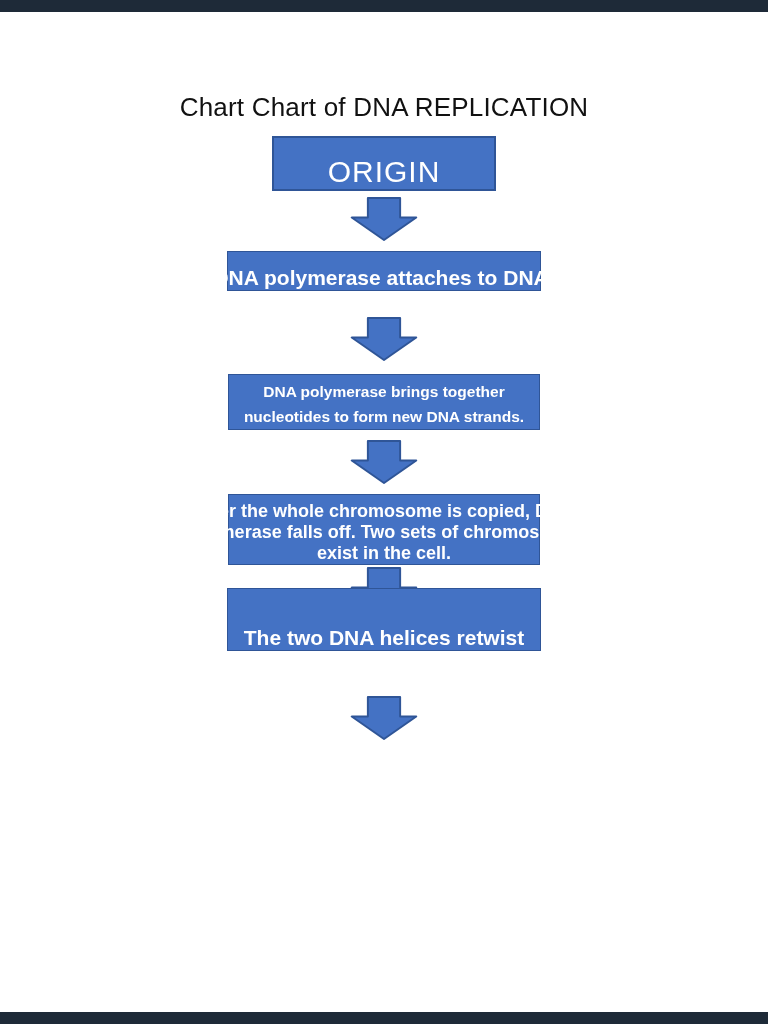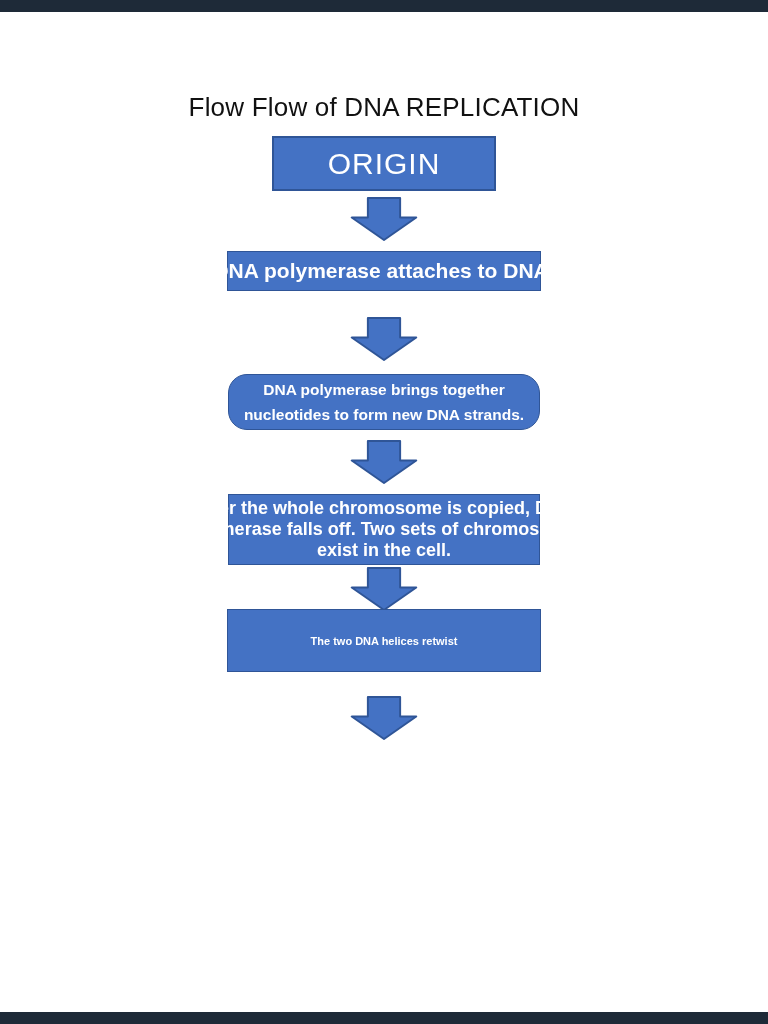--- a/index.html
+++ b/index.html
@@ -42,46 +42,46 @@
   }
 
   .node {
     position: absolute;
     left: 50%;
     transform: translateX(-50%);
     background: #4472C4;
     border: 1.5px solid #2F5597;
     box-sizing: border-box;
     display: flex;
-    align-items: center;
+    align-items: flex-end;
     justify-content: center;
     text-align: center;
     color: #ffffff;
     white-space: pre;
   }
   .node-origin {
     top: 136px; width: 224px; height: 55px;
     font-size: 30px; font-weight: 400; letter-spacing: 1px;
     border-width: 2px;
   }
   .node-step1 {
     top: 251px; width: 314px; height: 40px;
     font-size: 21px; font-weight: 600;
   }
   .node-step2 {
     top: 374px; width: 312px; height: 56px;
-    font-size: 15.5px; font-weight: 600; line-height: 25px; border-radius: 19px;
+    font-size: 15.5px; font-weight: 600; line-height: 25px;
   }
   .node-step3 {
     top: 494px; width: 312px; height: 71px;
     font-size: 18px; font-weight: 600; line-height: 21px;
   }
   .node-step4 {
-    top: 609px; width: 314px; height: 63px;
-    font-size: 11px; font-weight: 700;
+    top: 588px; width: 314px; height: 63px;
+    font-size: 21px; font-weight: 700;
   }
   .node-step5 {
     top: 755px; width: 312px; height: 64px;
     font-size: 15.5px; font-weight: 700; line-height: 27px;
   }
 
   .arrow {
     position: absolute;
     left: 50%;
     transform: translateX(-50%);
@@ -94,21 +94,21 @@
   .arrow-4 { top: 567px; }
   .arrow-5 { top: 696px; }
 </style>
 </head>
 <body>
 
 <div class="canvas">
 
   <div class="letterbox top"></div>
 
-  <div class="doc-title">Flow Flow of DNA REPLICATION</div>
+  <div class="doc-title">Chart Chart of DNA REPLICATION</div>
 
   <div class="node node-origin">
     <span>ORIGIN</span>
   </div>
 
   <svg class="arrow arrow-1" viewBox="0 0 68 45">
     <polygon points="17.5,1 50.5,1 50.5,21 67,21 34,44 1,21 17.5,21" fill="#4472C4" stroke="#2F5597" stroke-width="2" stroke-linejoin="round"></polygon>
   </svg>
 
   <div class="node node-step1">

